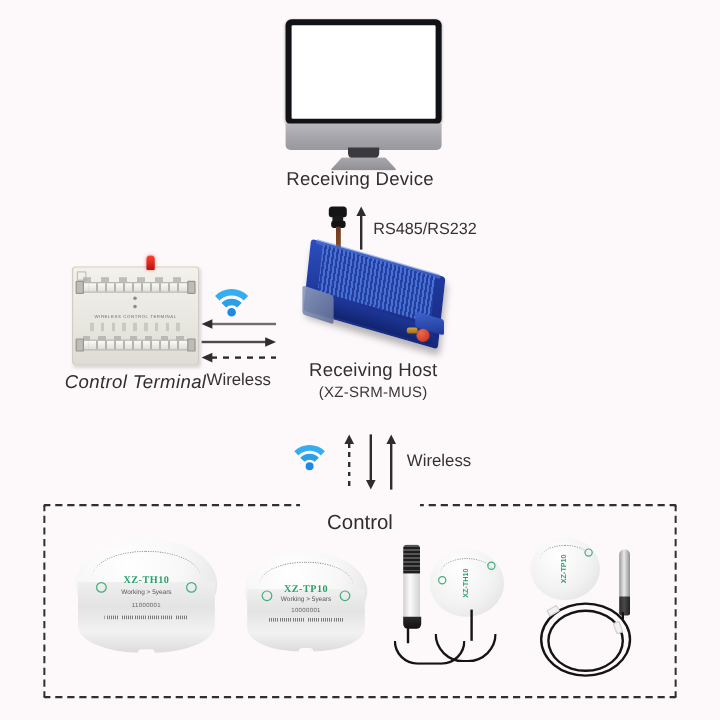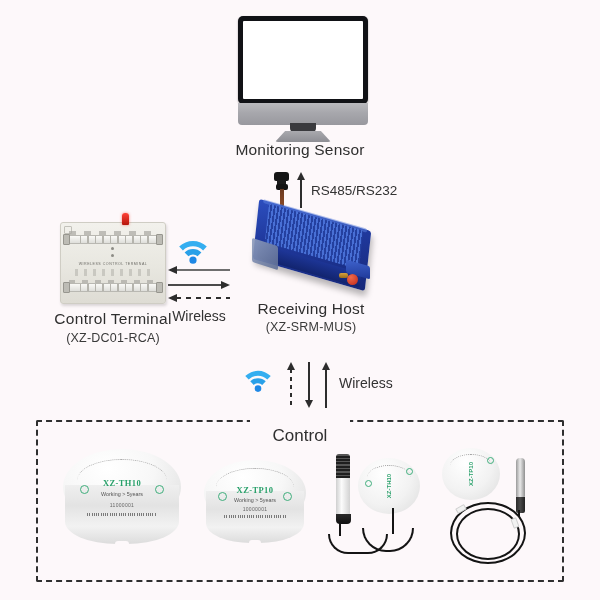--- a/index.html
+++ b/index.html
@@ -288,21 +288,21 @@
 <div class="stage">
 
   <div class="abs" id="monitor">
     <div class="mon-bezel">
       <div class="mon-screen"></div>
     </div>
     <div class="mon-chin"></div>
     <div class="mon-neck"></div>
     <div class="mon-base"></div>
   </div>
-  <div class="lbl lbl-main" style="left:0;right:0;top:141px;">Monitoring Sensor</div>
+  <div class="lbl lbl-main" style="left:0;right:0;top:141px;">Receiving Device</div>
 
   <div class="abs" id="antenna">
     <div class="ant-top"></div>
     <div class="ant-neck"></div>
     <div class="ant-mid"></div>
     <div class="ant-stem"></div>
     <div class="ant-tip"></div>
   </div>
 
   <div class="v-arrow" style="left:300px;top:172px;height:36px;">
@@ -340,22 +340,21 @@
       <div class="ct-terms"></div>
       <div class="ct-txt-bot"></div>
       <div class="ct-rail b">
         <div class="ct-screws"></div>
       </div>
       <div class="ct-pin" style="left:2px;bottom:10px;"></div>
       <div class="ct-pin" style="right:2px;bottom:10px;"></div>
     </div>
     <div class="ct-led"></div>
   </div>
-  <div class="lbl lbl-main" style="left:28px;top:310px;width:170px;letter-spacing:.3px;">Control  Terminal</div>
-  <div class="lbl lbl-sub" style="left:28px;top:331px;width:170px;">(XZ-DC01-RCA)</div>
+  <div class="lbl lbl-main" style="left:28px;top:310px;width:170px;letter-spacing:.3px;font-style:italic;">Control  Terminal</div>
 
   <div class="wifi" style="left:176px;top:239px;">
     <svg width="34" height="26" viewBox="0 0 34 26">
       <path d="M17 24.8 A3.6 3.6 0 0 0 17 17.6 A3.6 3.6 0 0 0 17 24.8Z" fill="#1e88e5"></path>
       <path d="M8.6 13.4 A12 12 0 0 1 25.4 13.4 L21.6 17.2 A6.8 6.8 0 0 0 12.4 17.2 Z" fill="#29a0e8"></path>
       <path d="M3.2 7.6 A19.6 19.6 0 0 1 30.8 7.6 L27.1 11.4 A14.4 14.4 0 0 0 6.9 11.4 Z" fill="#34aef0"></path>
     </svg>
   </div>
 
   <div class="h-arrow dashed" style="left:168px;top:265px;width:62px;">

